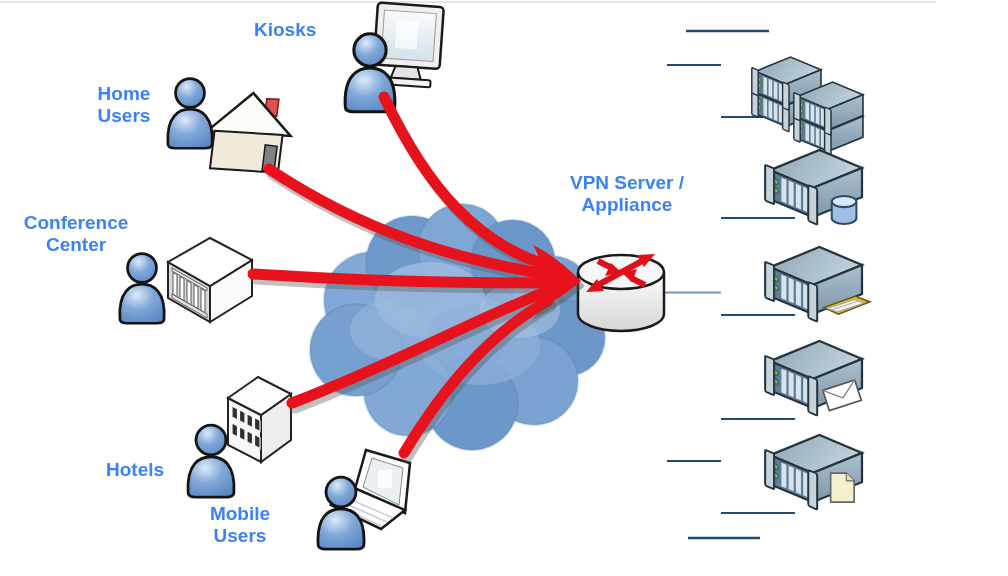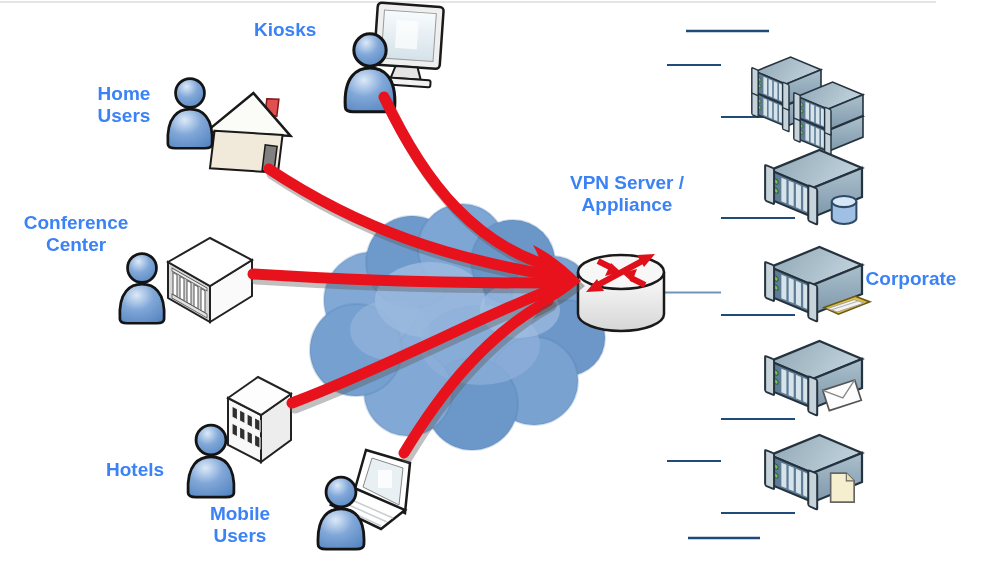--- a/index.html
+++ b/index.html
@@ -267,16 +267,15 @@
   <div>Mobile</div>
   <div>Users</div>
 </div>
 
 <div class="lbl" style="left:544px;top:172px;width:166px;">
   <div>VPN Server /</div>
   <div>Appliance</div>
 </div>
 
 <div class="lbl" style="left:843px;top:268px;width:136px;">
-  <div>Corporate</div>
 </div>
 
 </div>
 
 </body></html>

